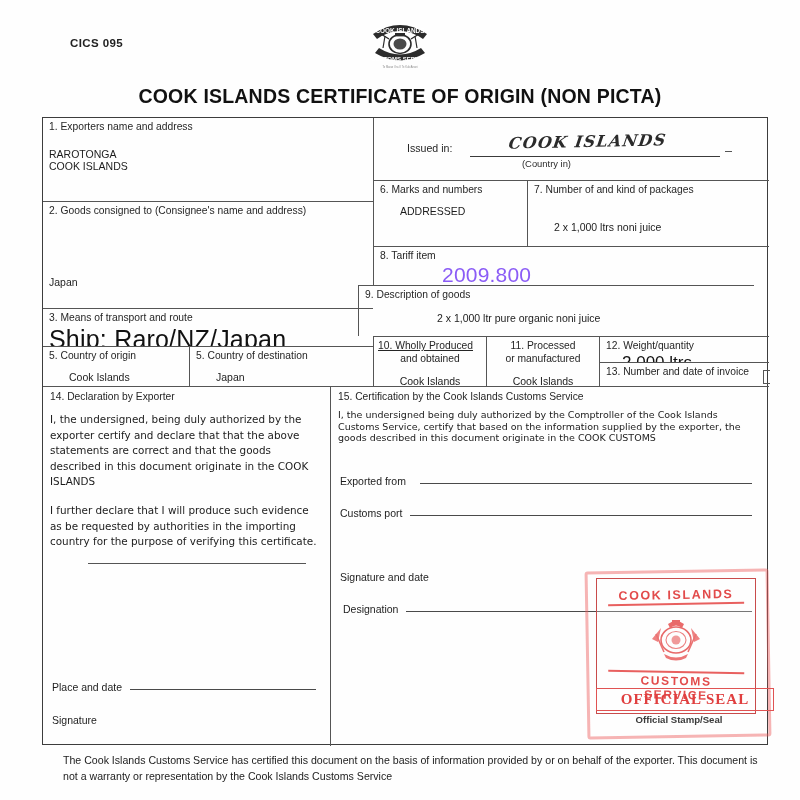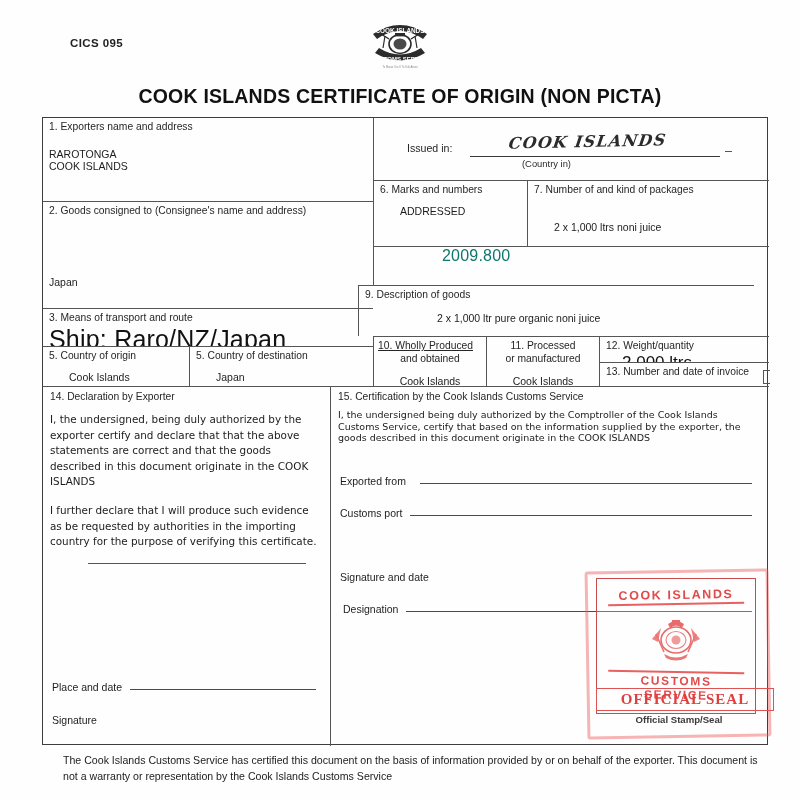--- a/index.html
+++ b/index.html
@@ -77,22 +77,22 @@
     white-space: nowrap;
   }
   .lbl-wrap { white-space: normal; }
   .val {
     font-size: 10.5px;
     color: #1c1c1c;
     padding-left: 6px;
   }
   .val-ind { padding-left: 26px; }
   .val-big {
-    font-size: 16px;
-    color: #0f766e;
+    font-size: 21px;
+    color: #8b5cf6;
     letter-spacing: 0.2px;
   }
   .val-huge {
     font-size: 25px;
     color: #111;
     letter-spacing: 0.2px;
   }
   .val-med {
     font-size: 17px;
     color: #111;
@@ -347,20 +347,21 @@
       <div class="lbl">6. Marks and numbers</div>
       <div class="val val-ind" style="margin-top:8px;">ADDRESSED</div>
     </div>
 
     <div class="cell bl bt" style="left:484px;top:62px;width:242px;height:66px;">
       <div class="lbl">7.  Number of and kind of packages</div>
       <div class="val val-ind" style="margin-top:24px;">2 x 1,000 ltrs noni juice</div>
     </div>
 
     <div class="cell bl bt" style="left:330px;top:128px;width:396px;height:39px;">
+      <div class="lbl">8. Tariff item</div>
       <div class="val val-big" style="padding-left:68px;">2009.800</div>
     </div>
 
     <div class="cell bl bt" style="left:315px;top:167px;width:396px;height:51px;">
       <div class="lbl">9. Description of goods</div>
       <div class="val" style="padding-left:78px;margin-top:10px;">2 x 1,000 ltr pure organic noni juice</div>
     </div>
 
     <div class="cell bl bt" style="left:330px;top:218px;width:113px;height:50px;">
       <div class="lbl" style="padding-left:4px;text-decoration:underline;">10. Wholly Produced</div>
@@ -401,21 +402,21 @@
 
       <div class="field-line" style="left:9px;top:327px;width:264px;">
         <span class="fl-lbl">Signature</span>
       </div>
 
     </div>
 
     <div class="cell bt bl" style="left:287px;top:268px;width:439px;height:360px;">
       <div class="decl-head">15. Certification by the Cook Islands Customs Service</div>
       <div class="decl-body tight">
-        <p>I, the undersigned being duly authorized by the Comptroller of the Cook Islands Customs Service, certify that based on the information supplied by the exporter, the goods described in this document originate in the COOK ISLANDS</p>
+        <p>I, the undersigned being duly authorized by the Comptroller of the Cook Islands Customs Service, certify that based on the information supplied by the exporter, the goods described in this document originate in the COOK CUSTOMS</p>
       </div>
 
       <div class="field-line" style="left:9px;top:88px;width:412px;gap:6px;">
         <span class="fl-lbl">Exported from</span>
         <span class="fl-rule"></span>
       </div>
 
       <div class="field-line" style="left:9px;top:120px;width:412px;">
         <span class="fl-lbl">Customs port</span>
         <span class="fl-rule"></span>

